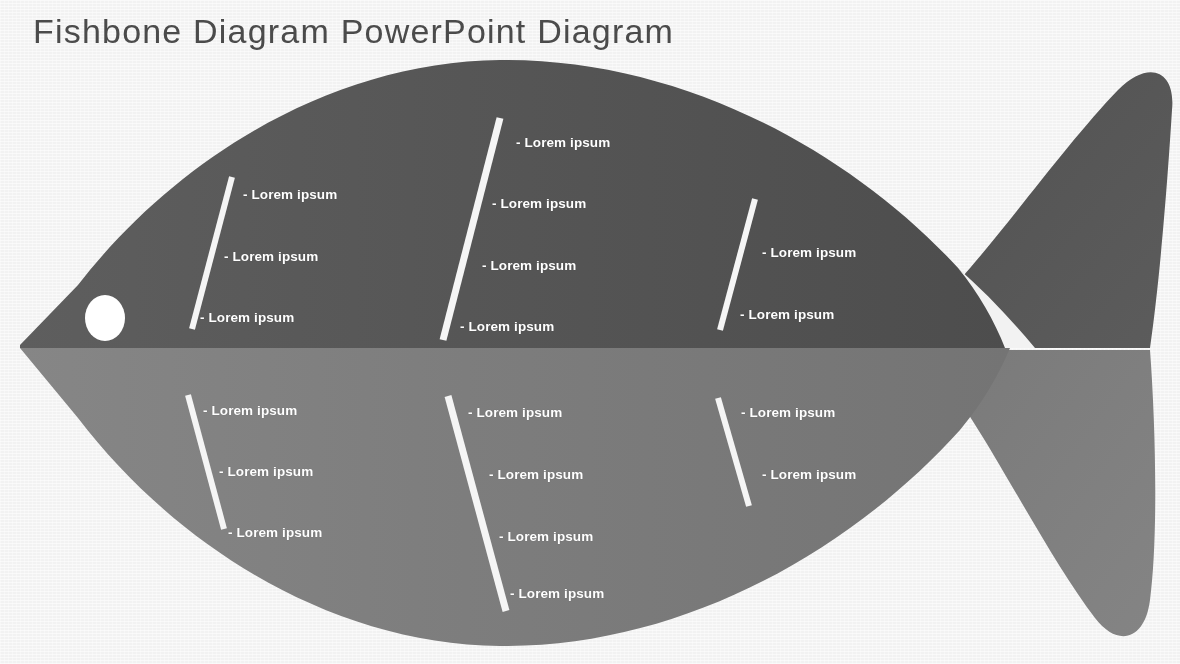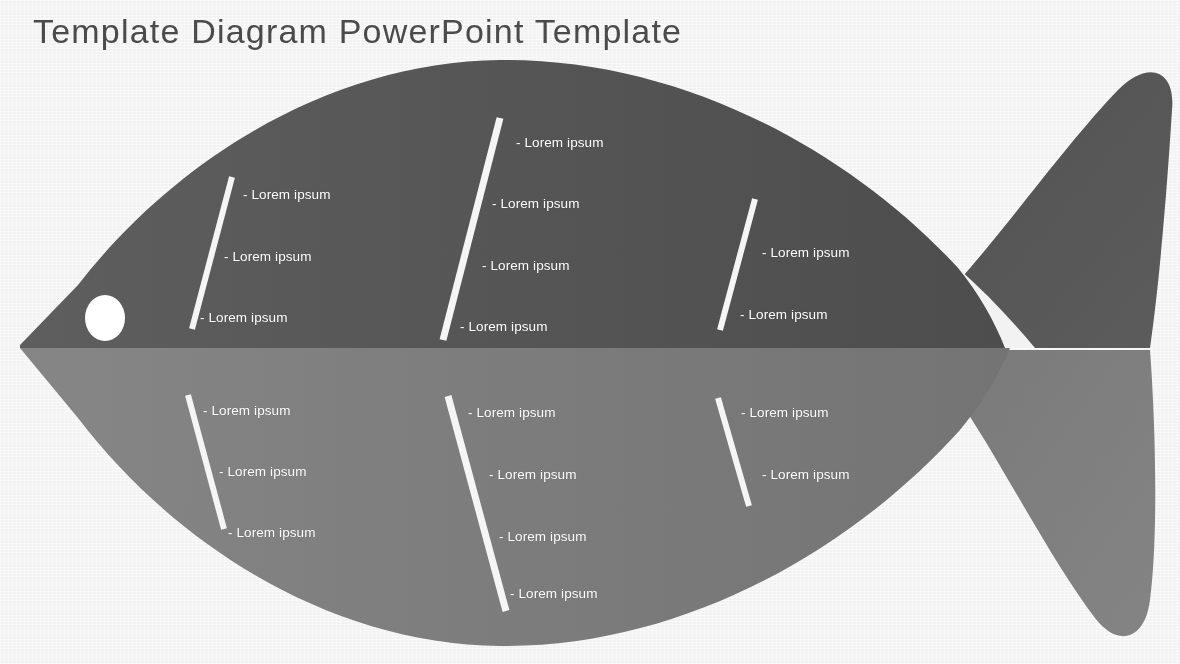--- a/index.html
+++ b/index.html
@@ -36,34 +36,34 @@
   }
   #fish-svg {
     position: absolute;
     left: 0;
     top: 0;
   }
   .bone-label {
     position: absolute;
     color: #ffffff;
     font-size: 13.5px;
-    font-weight: normal;
+    font-weight: bold;
     white-space: nowrap;
     letter-spacing: 0.1px;
     text-shadow: 0 0 1px rgba(0,0,0,0.25);
   }
 </style>
 </head>
 <body>
 
 <div id="stage">
 
   <div id="bg-texture"></div>
 
-  <div id="page-title">Template Diagram PowerPoint Template</div>
+  <div id="page-title">Fishbone Diagram PowerPoint Diagram</div>
 
   <svg id="fish-svg" width="1180" height="664" viewBox="0 0 1180 664">
 
     <defs>
       <linearGradient id="upperGrad" x1="0" y1="0" x2="1" y2="0">
         <stop offset="0%" stop-color="#5e5e5e"></stop>
         <stop offset="45%" stop-color="#565656"></stop>
         <stop offset="100%" stop-color="#4d4d4d"></stop>
       </linearGradient>
       <linearGradient id="lowerGrad" x1="0" y1="0" x2="1" y2="0">

